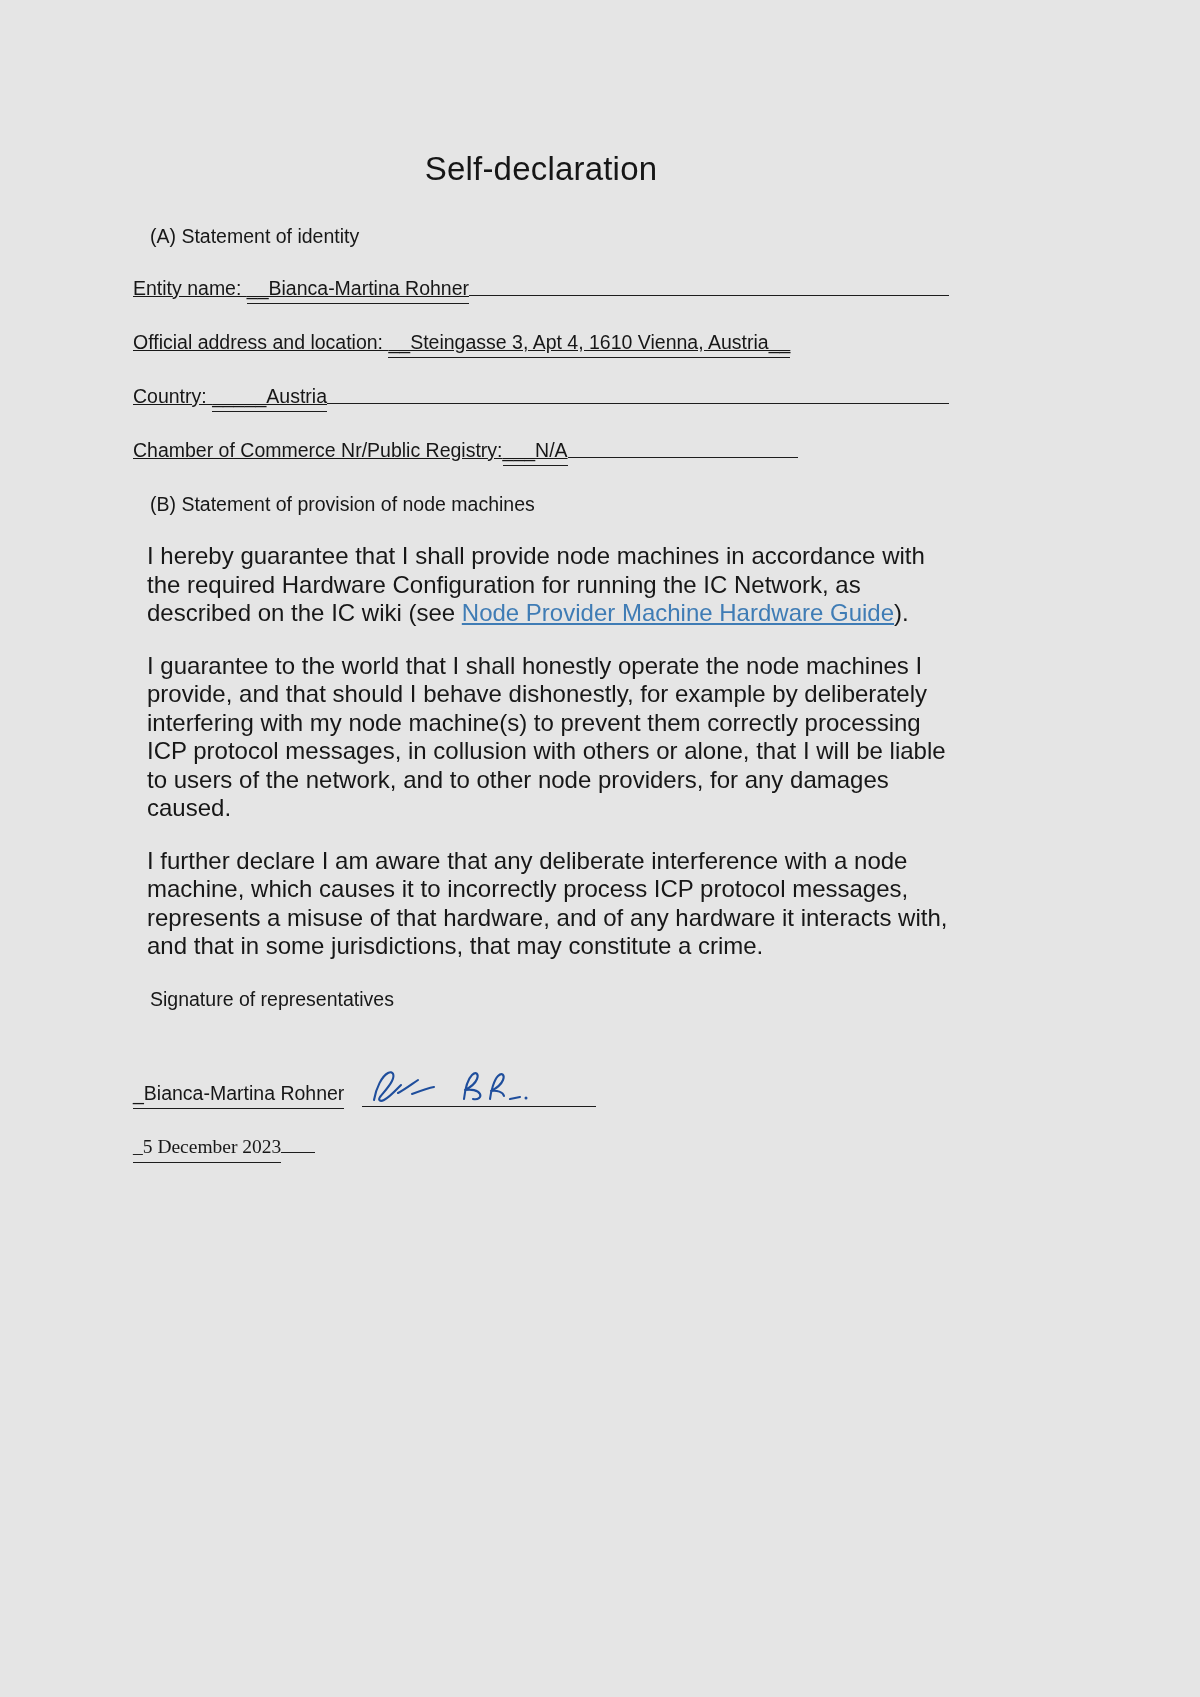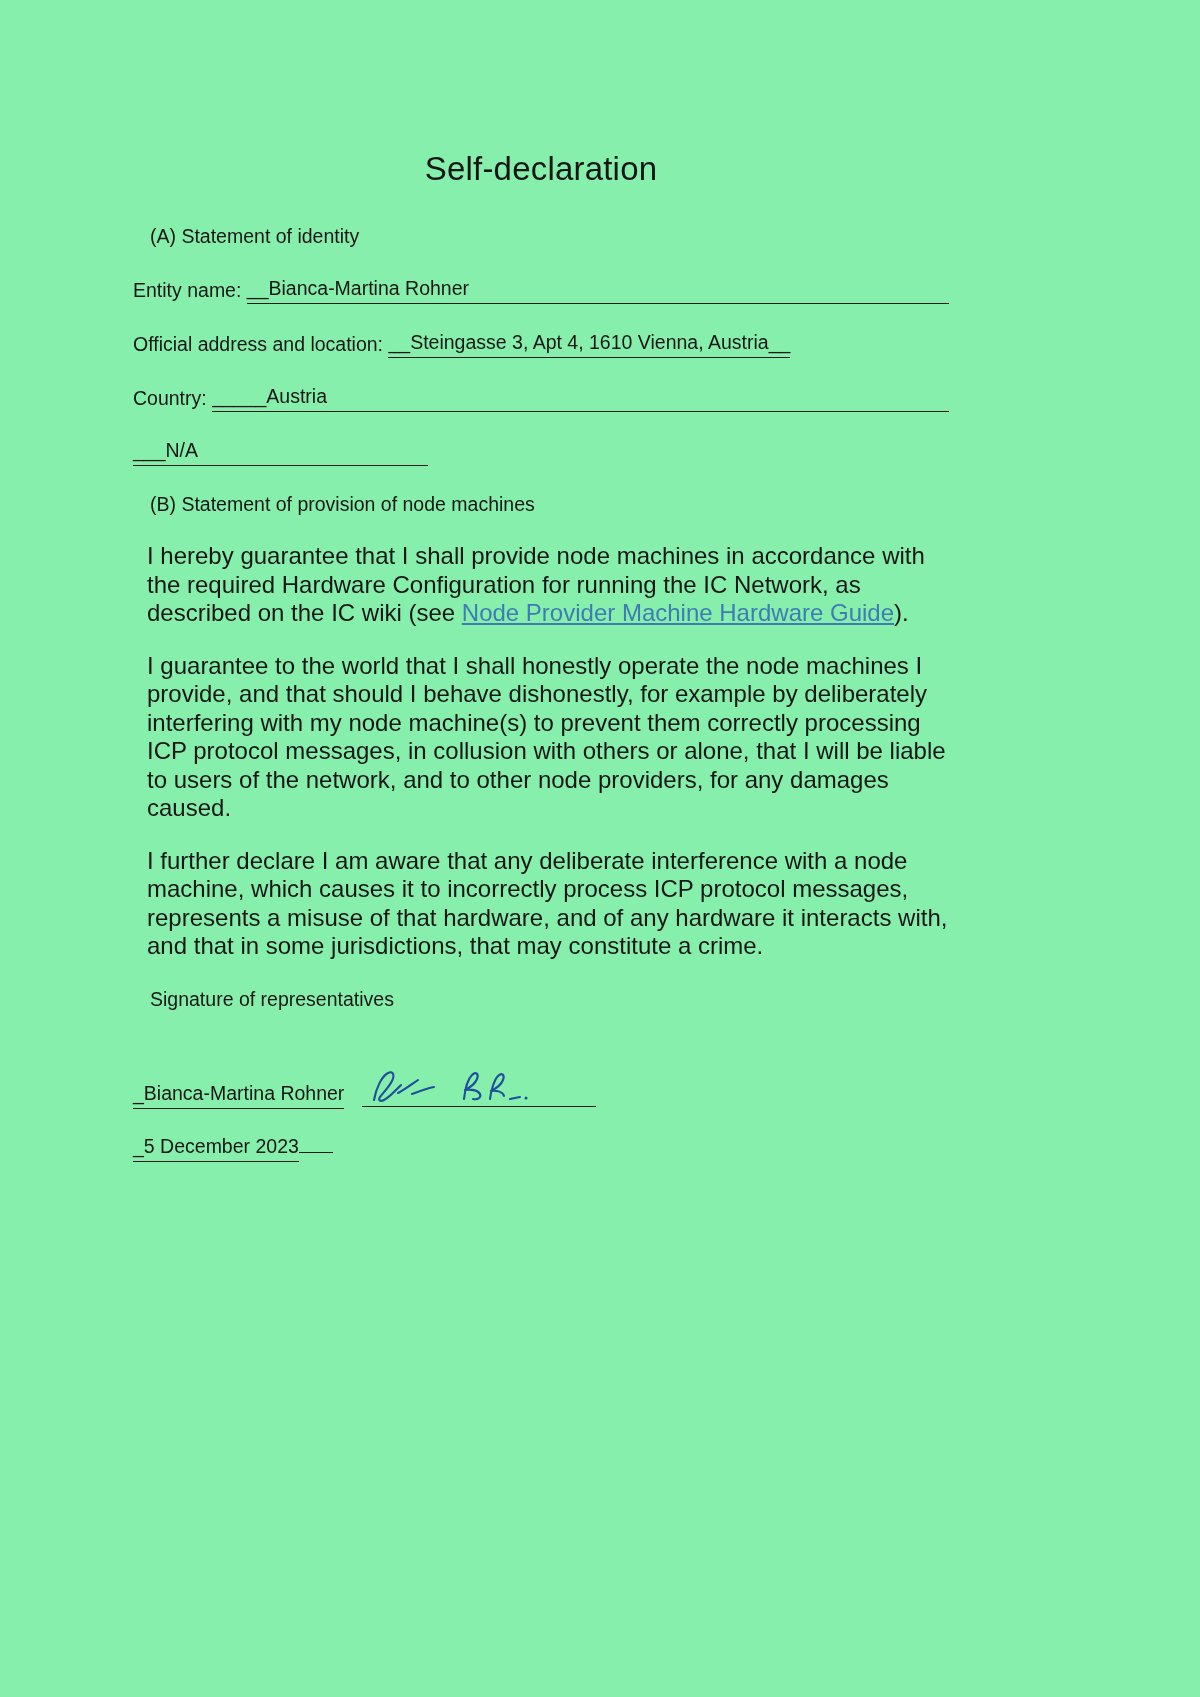--- a/index.html
+++ b/index.html
@@ -13,21 +13,21 @@
     height: 1697px;
     font-family: "Liberation Sans", sans-serif;
     color: #1a1a1a;
     -webkit-font-smoothing: antialiased;
   }
 
   .page {
     position: relative;
     width: 1200px;
     height: 1697px;
-    background: #86efac;
+    background: #e5e5e5;
     box-sizing: border-box;
     padding: 0;
     overflow: hidden;
   }
 
   .content {
     position: absolute;
     left: 133px;
     top: 150px;
     width: 816px;
@@ -49,22 +49,23 @@
     color: #171717;
   }
 
   
   .field-row {
     font-size: 19.5px;
     line-height: 28px;
     margin: 0 0 24px 0;
     color: #171717;
     display: flex;
-    align-items: flex-end;
+    align-items: flex-start;
     white-space: pre;
+    text-decoration: underline;
   }
   .field-label { flex: 0 0 auto; }
   .field-value {
     flex: 0 0 auto;
     border-bottom: 1.4px solid #1d1d1d;
     padding-bottom: 1px;
   }
   .field-rule {
     flex: 1 1 auto;
     border-bottom: 1.4px solid #1d1d1d;
@@ -124,20 +125,21 @@
     pointer-events: none;
   }
 
   .date-row {
     display: flex;
     align-items: baseline;
     font-size: 19.5px;
     line-height: 28px;
     color: #171717;
     white-space: pre;
+    font-family: Liberation Serif, serif;
   }
   .date-value {
     flex: 0 0 auto;
     border-bottom: 1.4px solid #1d1d1d;
     padding-bottom: 1px;
   }
   .date-rule {
     flex: 0 0 34px;
     border-bottom: 1.4px solid #1d1d1d;
     height: 21px;
@@ -165,20 +167,21 @@
       <span class="field-rule none"></span>
     </div>
 
     <div class="field-row">
       <span class="field-label">Country: </span>
       <span class="field-value">_____Austria</span>
       <span class="field-rule"></span>
     </div>
 
     <div class="field-row">
+      <span class="field-label">Chamber of Commerce Nr/Public Registry:</span>
       <span class="field-value">___N/A</span>
       <span class="field-rule short"></span>
     </div>
 
     <div class="heading">(B) Statement of provision of node machines</div>
 
     <div class="body-block"><span>I hereby guarantee that I shall provide node machines in accordance with the required Hardware Configuration for running the IC Network, as described on the IC wiki (see </span><a class="wiki-link" href="#">Node Provider Machine Hardware Guide</a><span>).</span></div>
 
 
     <div class="body-block">I guarantee to the world that I shall honestly operate the node machines I provide, and that should I behave dishonestly, for example by deliberately interfering with my node machine(s) to prevent them correctly processing ICP protocol messages, in collusion with others or alone, that I will be liable to users of the network, and to other node providers, for any damages caused.</div>

